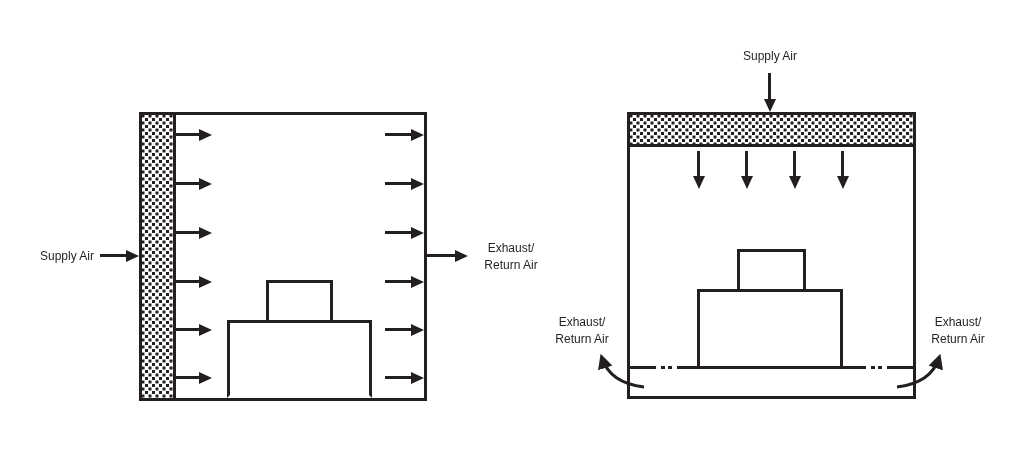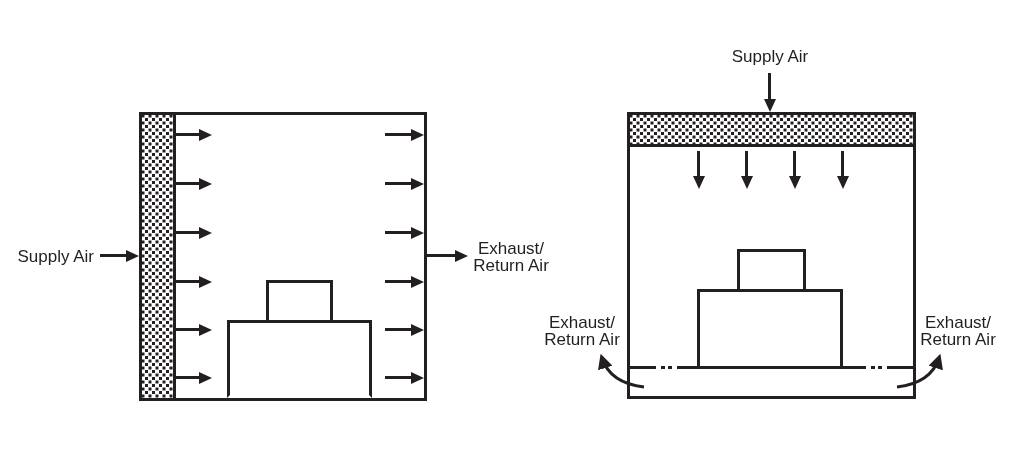--- a/index.html
+++ b/index.html
@@ -55,21 +55,21 @@
   
   .equip {
     position:absolute; border:3px solid var(--ink);
     border-bottom:none; box-sizing:border-box; background:var(--paper);
   }
 
   
   .fl { position:absolute; height:3px; background:var(--ink); }
 
   .label {
-    position:absolute; font-size:17px; line-height:17px;
+    position:absolute; font-size:12px; line-height:17px;
     color:var(--ink); letter-spacing:0;
   }
   .t-right  { text-align:right; }
   .t-center { text-align:center; }
 
   svg.overlay { position:absolute; left:0; top:0; pointer-events:none; }
 </style>
 </head>
 <body>
 

